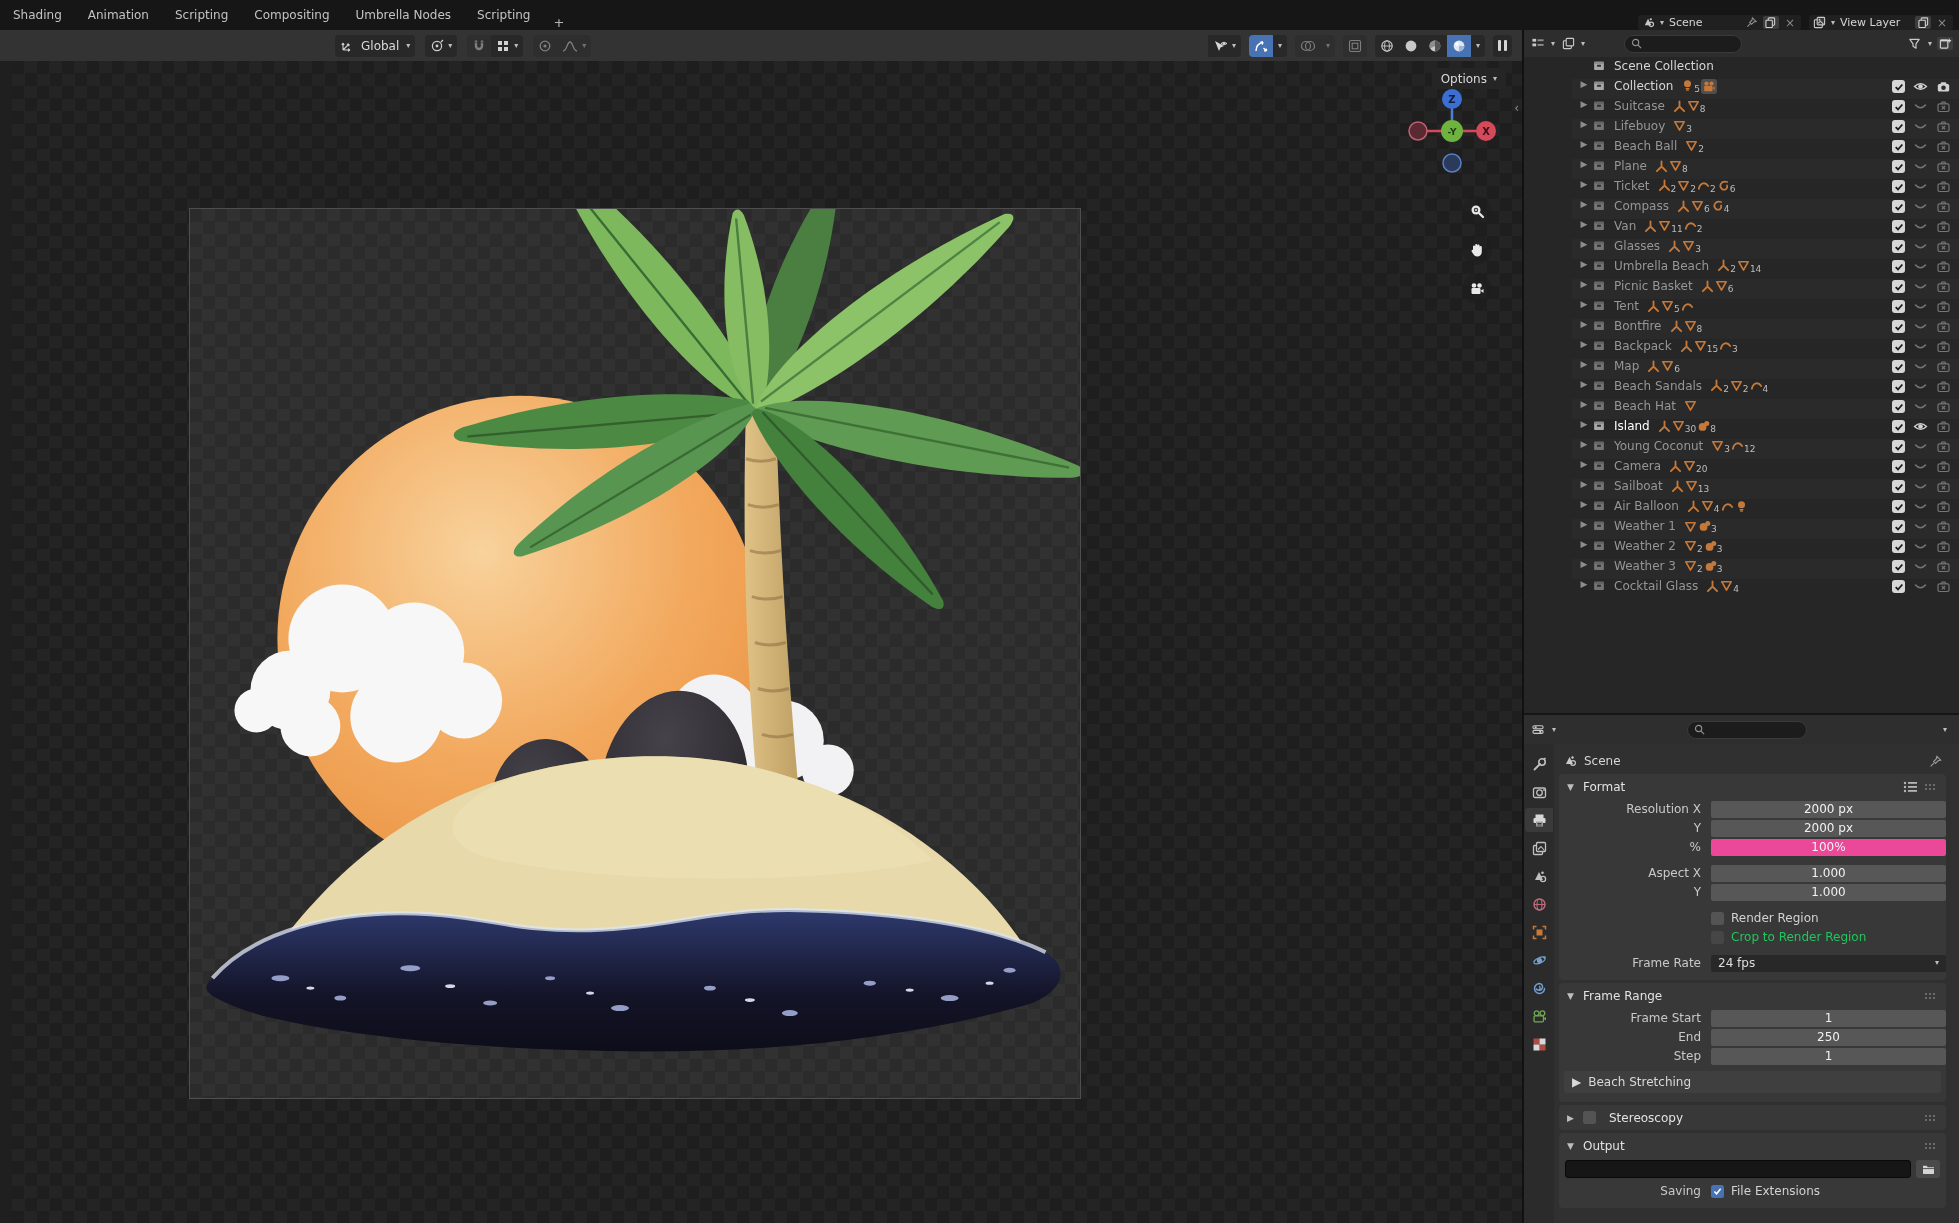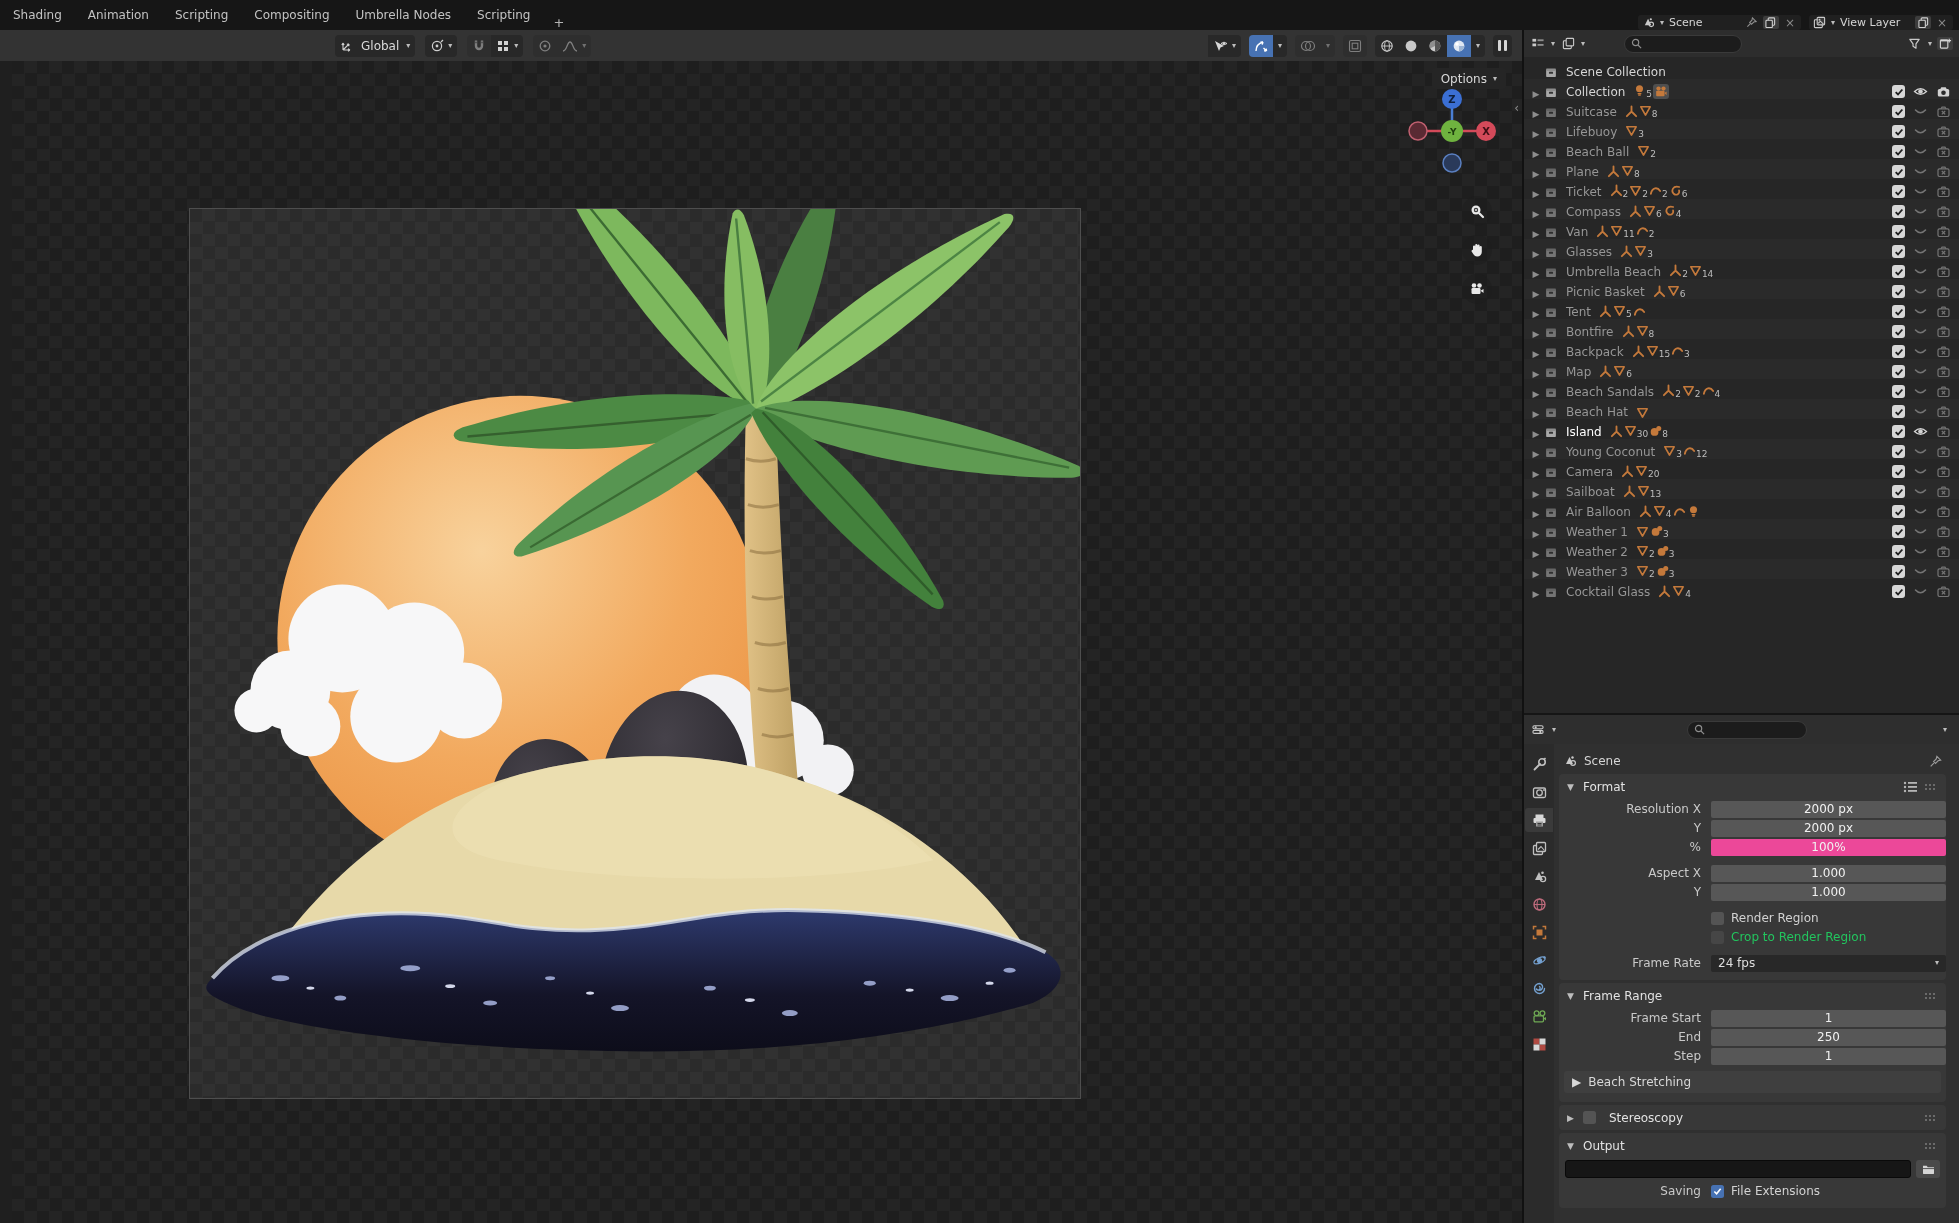--- a/index.html
+++ b/index.html
@@ -54,21 +54,21 @@
   .gizmo { position:absolute; right:22px; top:22px; width:96px; height:96px; z-index:6; }
   .vtools { position:absolute; right:30px; top:135px; display:flex; flex-direction:column; gap:9px; z-index:6; }
   .vtool { width:30px; height:30px; border-radius:50%; background:rgba(30,30,30,.55); display:flex; align-items:center; justify-content:center; }
 
   
   .outliner { height:683px; background:#262626; display:flex; flex-direction:column; }
   .ol-header { height:27px; background:#2d2d2d; display:flex; align-items:center; padding:0 6px; gap:5px; flex:none; }
   .ol-search { flex:0 0 118px; margin-left:34px; margin-right:auto; height:18px; background:#1c1c1c; border:1px solid #3a3a3a;
     border-radius:9px; display:flex; align-items:center; padding:0 6px; gap:4px; }
   .ol-body { flex:1; overflow:hidden; padding-top:2px; }
-  .ol-row { height:20px; display:flex; align-items:flex-end; padding:0 8px 0 4px; }
+  .ol-row { height:20px; display:flex; align-items:flex-start; padding:0 8px 0 4px;margin-left:48px; }
   .ol-row:nth-child(even) { background:#2a2a2a; }
   .ol-exp { width:16px; color:#8d8d8d; font-size:9px; text-align:center; }
   .ol-colicon { width:18px; display:flex; align-items:center; opacity:.6; }
   .ol-row.bright .ol-colicon, .ol-row.root .ol-colicon { opacity:1; }
   .ol-name { color:#969696; padding:0 8px 0 4px; white-space:nowrap; }
   .ol-row.bright .ol-name { color:#d6d6d6; }
   .ol-row.active .ol-name { color:#ffffff; }
   .ol-icons { display:flex; align-items:center; }
   .oi { display:flex; align-items:flex-start; margin-right:1px; }
   .oi .cnt { font-size:9px; color:#bdbdbd; margin-top:5px; margin-left:0px; }

